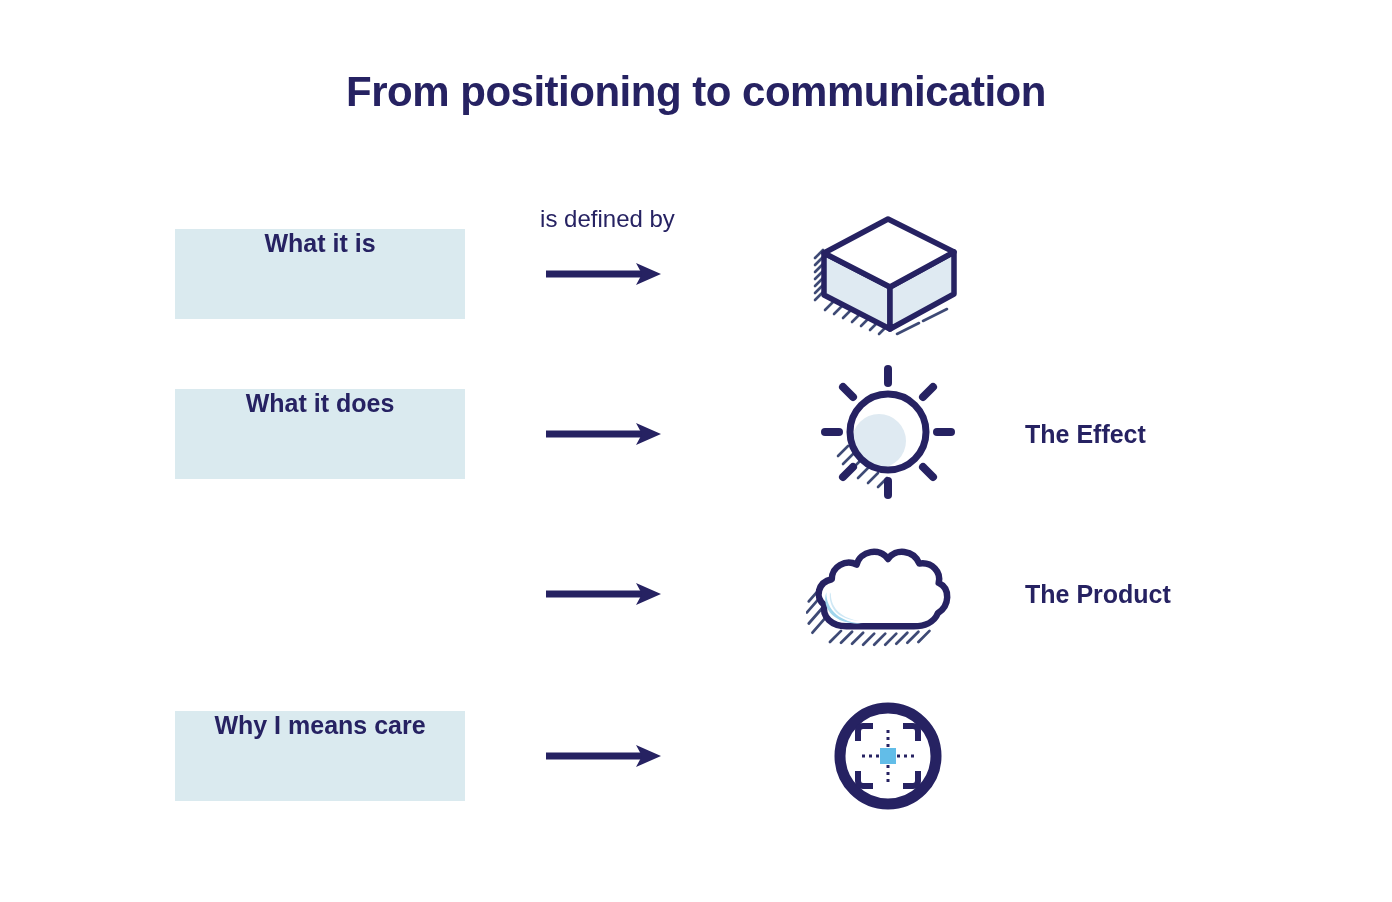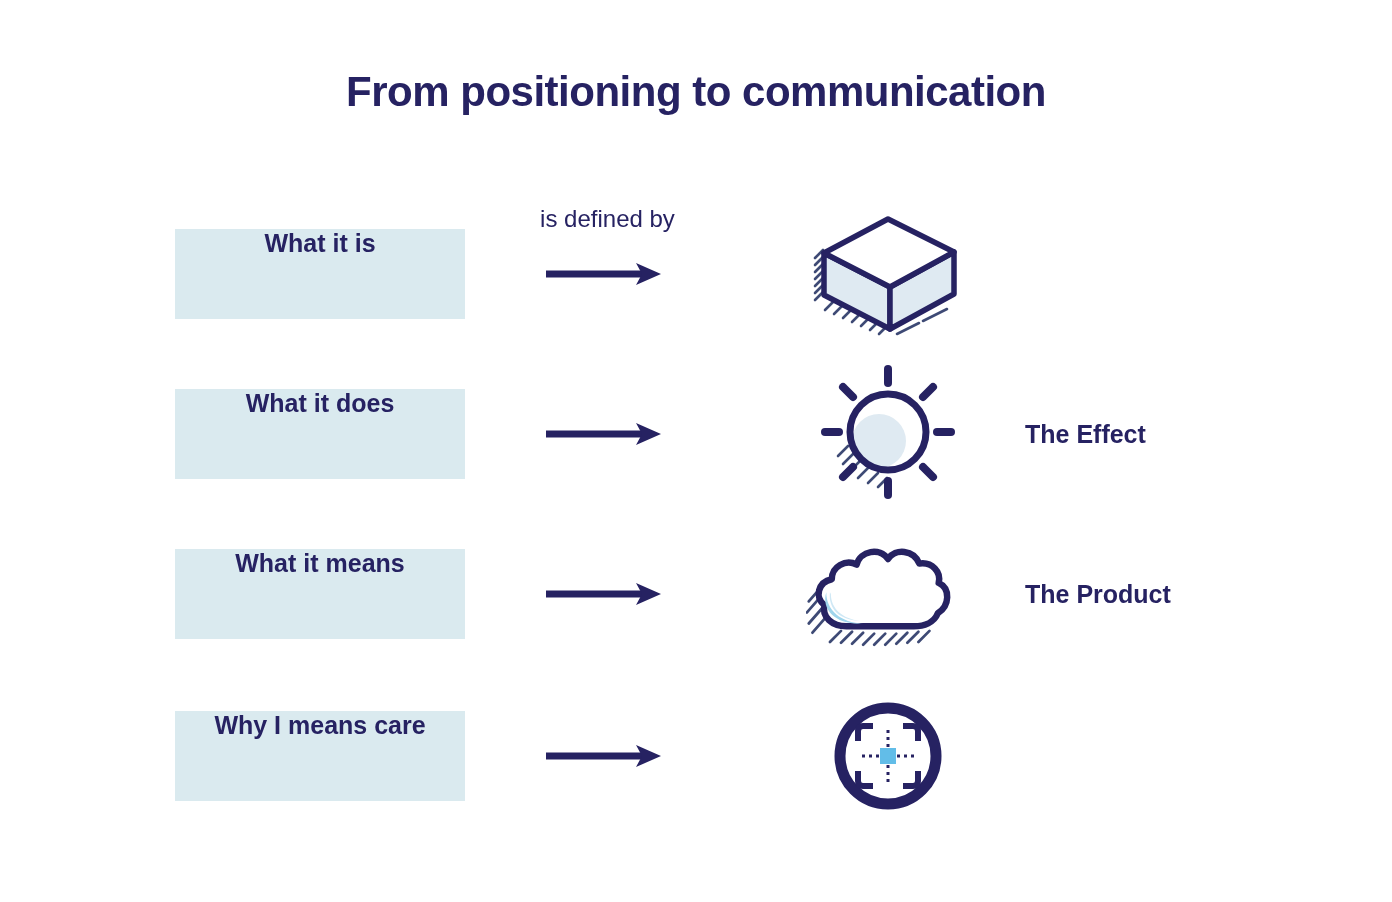--- a/index.html
+++ b/index.html
@@ -125,23 +125,20 @@
             <line x1="40" y1="38" x2="30" y2="28"></line>
           <line x1="110" y1="108" x2="120" y2="118"></line>
             <line x1="40" y1="108" x2="30" y2="118"></line>
         </g>
       </svg>
     </div>
     <div class="right-label">The Effect</div>
   </div>
 
   <div class="row r3">
-    <div class="box">
-      <span>What it means</span>
-    </div>
     <div class="arrow-wrap">
       <svg width="120" height="28" viewBox="0 0 120 28">
         <line class="s-navy" x1="3" y1="14" x2="99" y2="14" stroke-width="7"></line>
         <polygon class="f-navy" points="93,3 118,14 93,25 99,14"></polygon>
       </svg>
     </div>
     <div class="icon-wrap">
       <svg width="178" height="120" viewBox="0 0 178 120">
         <g class="hatch-w">
           <line x1="3" y1="68" x2="17" y2="52"></line>

